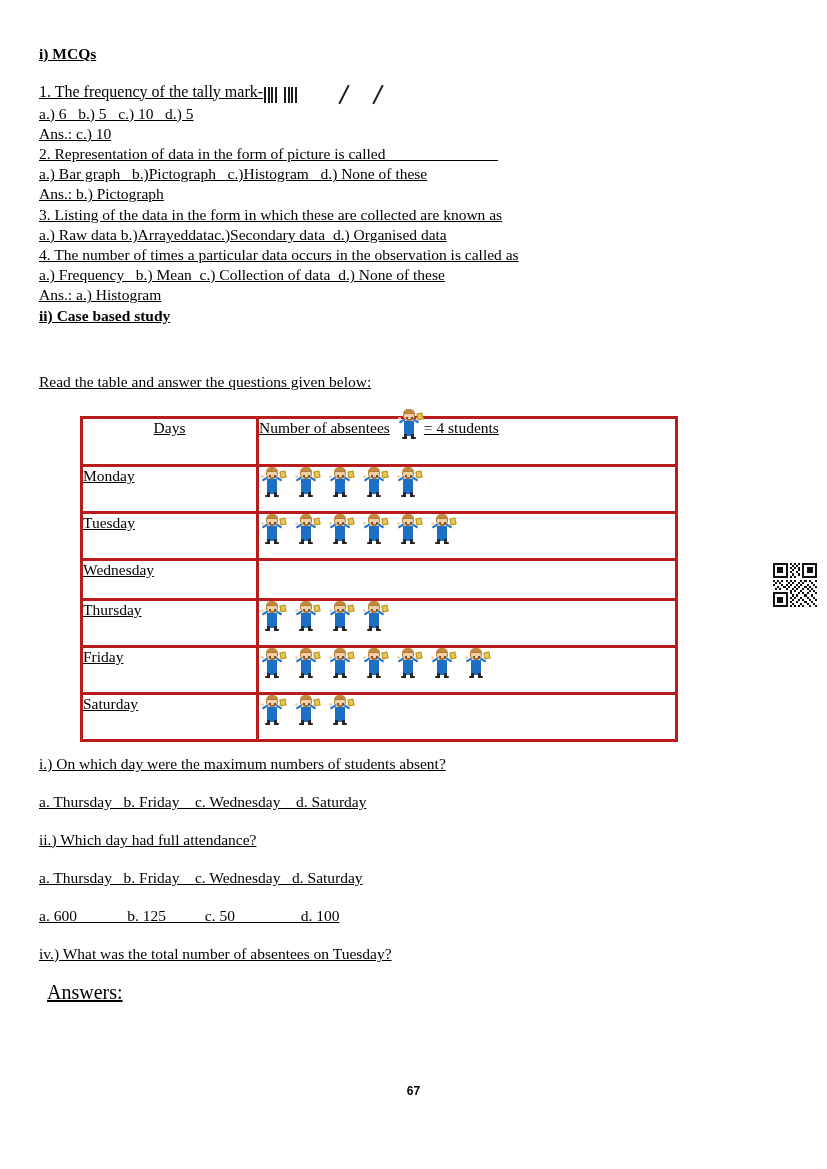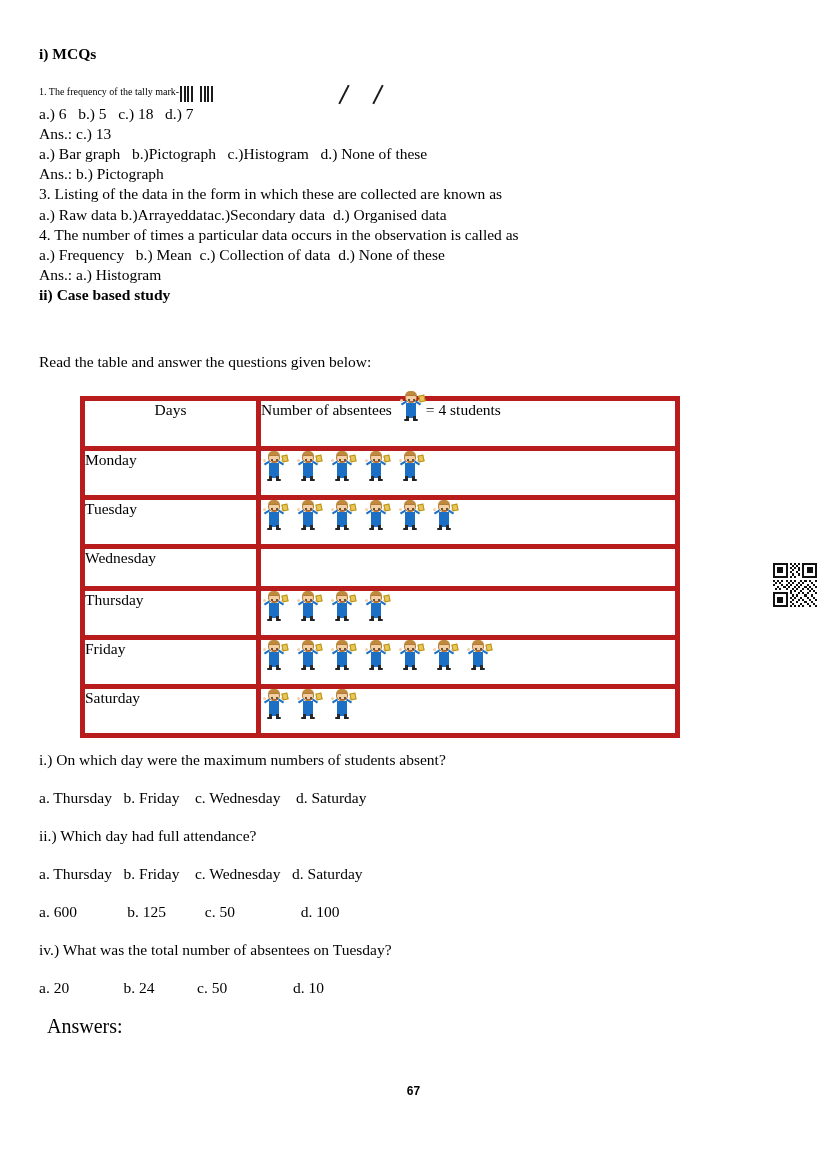--- a/index.html
+++ b/index.html
@@ -16,41 +16,42 @@
     color: #000000;
     overflow: hidden;
   }
 
   .page {
     position: relative;
     width: 827px;
     height: 1169px;
     box-sizing: border-box;
     padding: 46px 40px 0 39px;
+    text-decoration: underline;
   }
 
   
   .h-bold {
     font-weight: bold;
     font-size: 15.5px;
     line-height: 1.0;
     margin: 0 0 20px 0;
   }
   .line {
     font-size: 15.5px;
     line-height: 20.2px;
     margin: 0;
     white-space: pre-wrap;
   }
 
   
   .q1-row {
     position: relative;
     height: 22px;
-    font-size: 10px;
+    font-size: 16px;
     line-height: 20.2px;
   }
   .tally-group {
     display: inline-block;
     vertical-align: -2px;
     margin-left: 1px;
   }
   .tally-bar {
     display: inline-block;
     width: 2px;
@@ -90,21 +91,21 @@
     margin-top: 23px;
     padding-left: 41px;
   }
   table.picto {
     border-collapse: collapse;
     table-layout: fixed;
     width: 595px;
     border: 1px solid #2b2b2b;
   }
   table.picto td {
-    border: 5px solid #b91c1c;
+    border: 3px solid #b91c1c;
     padding: 0;
     vertical-align: top;
   }
   .col-day   { width: 176px; }
   .col-count { width: 419px; }
 
   td.hdr-day {
     text-align: center;
     font-size: 15.5px;
     padding-top: 7px;
@@ -274,23 +275,24 @@
 
 <div class="page">
 
   <div class="h-bold">i) MCQs</div>
 
   <div class="q1-row">
     <span>1. The frequency of the tally mark-</span><span class="tally-group"><span class="tally-bar"></span><span class="tally-bar"></span><span class="tally-bar"></span><span class="tally-bar"></span><span class="tally-gap"></span><span class="tally-bar"></span><span class="tally-bar"></span><span class="tally-bar"></span><span class="tally-bar"></span></span>
     <span class="slash slash-1"></span>
     <span class="slash slash-2"></span>
   </div>
-  <p class="line">a.) 6   b.) 5   c.) 18   d.) 7</p>
-  <p class="line">Ans.: c.) 13</p>
-
+  <p class="line">a.) 6   b.) 5   c.) 10   d.) 5</p>
+  <p class="line">Ans.: c.) 10</p>
+
+  <p class="line">2. Representation of data in the form of picture is called ______________</p>
   <p class="line">a.) Bar graph   b.)Pictograph   c.)Histogram   d.) None of these</p>
   <p class="line">Ans.: b.) Pictograph</p>
 
   <p class="line">3. Listing of the data in the form in which these are collected are known as</p>
   <p class="line">a.) Raw data b.)Arrayeddatac.)Secondary data  d.) Organised data</p>
 
   <p class="line">4. The number of times a particular data occurs in the observation is called as</p>
   <p class="line">a.) Frequency   b.) Mean  c.) Collection of data  d.) None of these</p>
   <p class="line">Ans.: a.) Histogram</p>
 
@@ -464,21 +466,20 @@
   <div class="qblock">
     <p class="q-text">i.) On which day were the maximum numbers of students absent?</p>
     <p class="q-opts">a. Thursday   b. Friday    c. Wednesday    d. Saturday</p>
 
     <p class="q-text">ii.) Which day had full attendance?</p>
     <p class="q-opts">a. Thursday   b. Friday    c. Wednesday   d. Saturday</p>
 
     <p class="q-opts">a. 600             b. 125          c. 50                 d. 100</p>
 
     <p class="q-text">iv.) What was the total number of absentees on Tuesday?</p>
-    <p class="q-opts">a. 20              b. 24           c. 50                 d. 10</p>
 
     <p class="answers-line">Answers:</p>
   </div>
 
   <div class="qr">
     <svg width="44" height="44" viewBox="0 0 21 21" shape-rendering="crispEdges" aria-hidden="true">
       <rect width="21" height="21" fill="#ffffff"></rect>
       <g fill="#111111">
         <rect x="0" y="0" width="7" height="1"></rect>
           <rect x="0" y="6" width="7" height="1"></rect>

